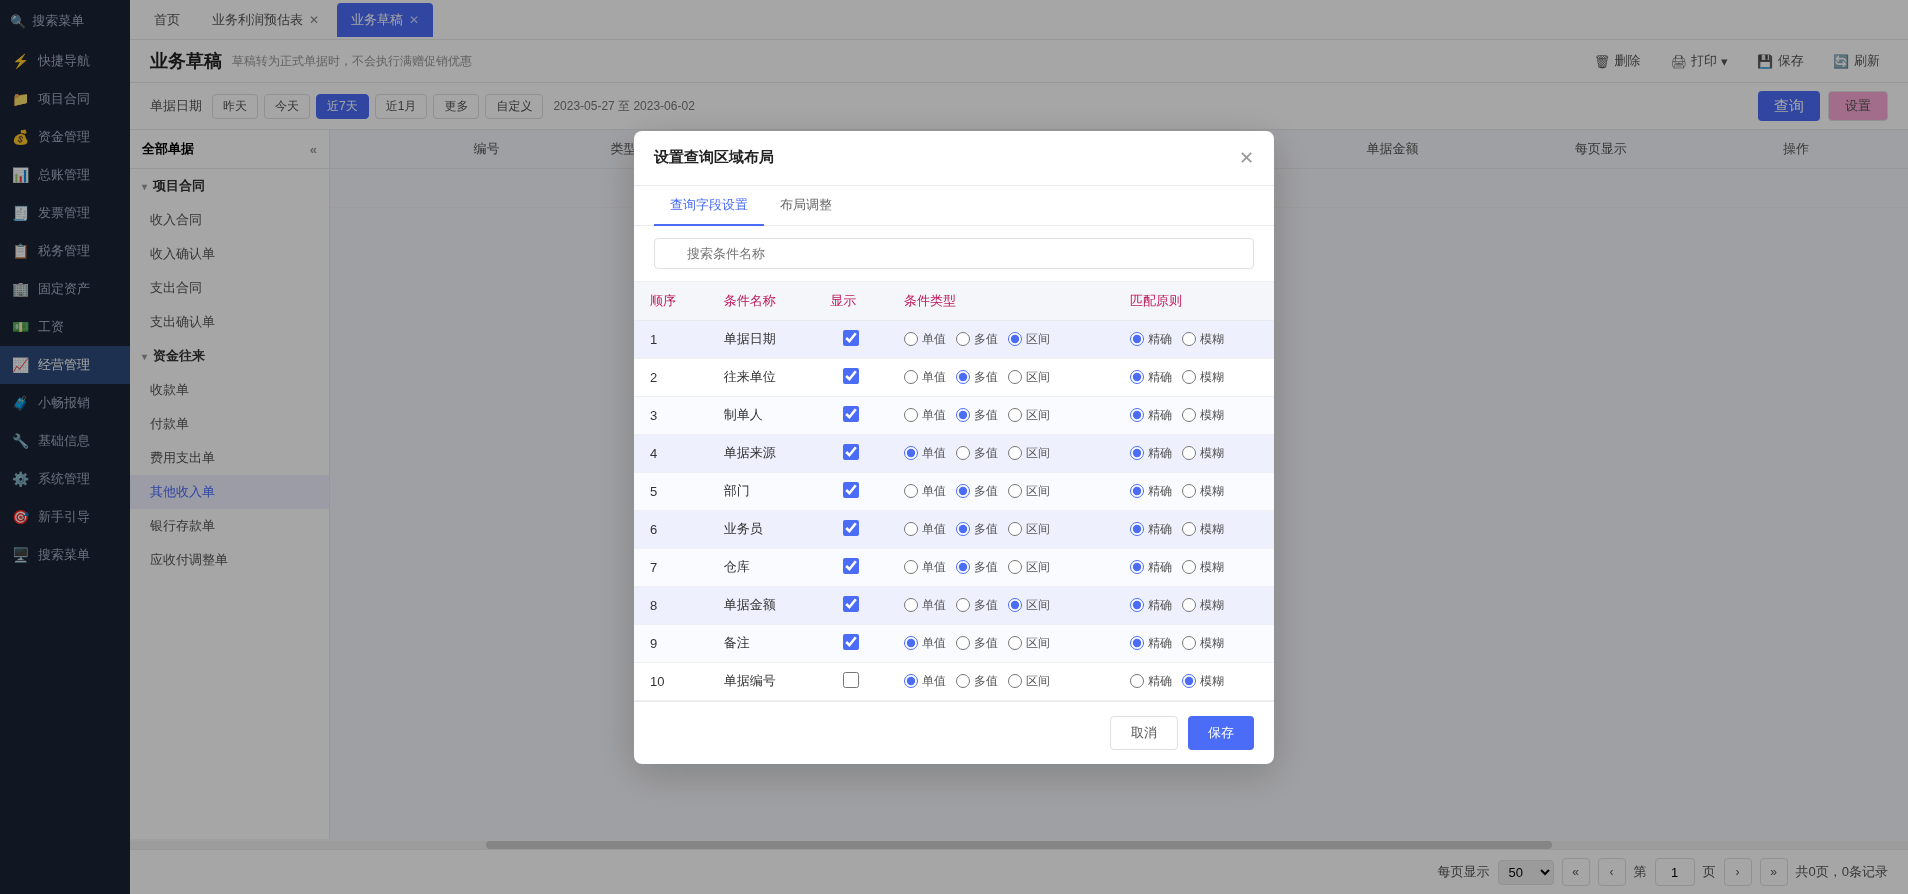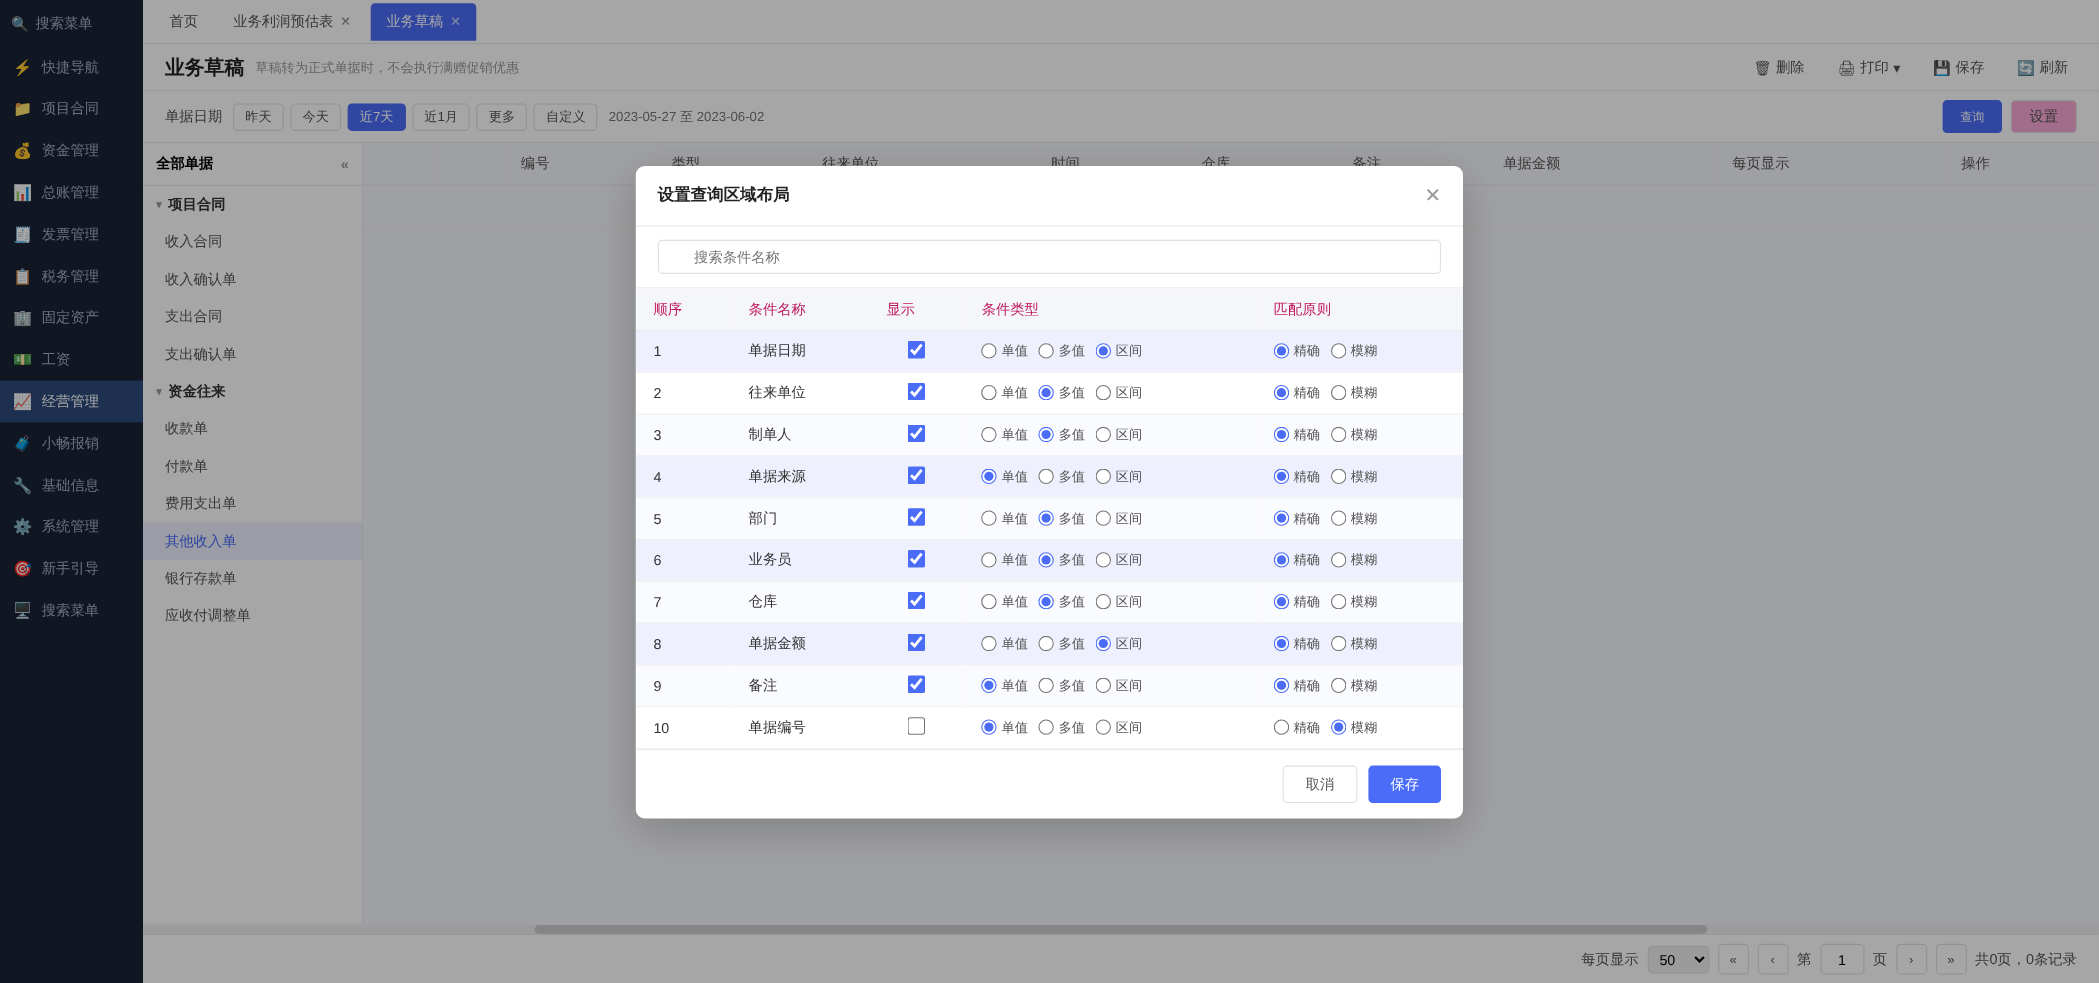--- a/index.html
+++ b/index.html
@@ -117,21 +117,21 @@
     }
     .filter-btn.active {
       background: #4a6cf7;
       color: #fff;
       border-color: #4a6cf7;
     }
     .filter-date { color: #777; font-size: 12px; }
     .filter-actions { margin-left: auto; display: flex; gap: 8px; }
     .query-btn {
       background: #4a6cf7; color: #fff; padding: 5px 16px;
-      border-radius: 4px; border: none; cursor: pointer; font-size: 11px;
+      border-radius: 4px; border: none; cursor: pointer; font-size: 15px;
     }
     .set-btn {
       background: #f9a8d4; color: #555; padding: 5px 16px;
       border-radius: 4px; border: 1px solid #e0e0e0; cursor: pointer; font-size: 13px;
     }
 
     
     .content-layout {
       display: flex;
       flex: 1;
@@ -224,21 +224,21 @@
       z-index: 100;
       display: flex;
       align-items: center;
       justify-content: center;
     }
 
     
     .dialog {
       background: #fff;
       border-radius: 8px;
-      width: 752px;
+      width: 640px;
       max-height: 680px;
       display: flex;
       flex-direction: column;
       box-shadow: 0 10px 40px rgba(0,0,0,0.2);
       z-index: 101;
     }
     .dialog-header {
       padding: 16px 20px;
       border-bottom: 1px solid #e8eaed;
       display: flex;
@@ -598,20 +598,24 @@
 </div>
 
 <div class="overlay">
   <div class="dialog">
 
     <div class="dialog-header">
       <span class="dialog-title">设置查询区域布局</span>
       <span class="dialog-close">✕</span>
     </div>
 
+    <div class="dialog-tabs">
+      <div class="dialog-tab active">查询字段设置</div>
+      <div class="dialog-tab">布局调整</div>
+    </div>
 
     <div class="dialog-search">
       <div class="search-wrapper">
         <span class="search-icon">🔍</span>
         <input class="dialog-search-input" type="text" placeholder="搜索条件名称" style="">
       </div>
     </div>
 
     <div class="settings-table">
       <table>

